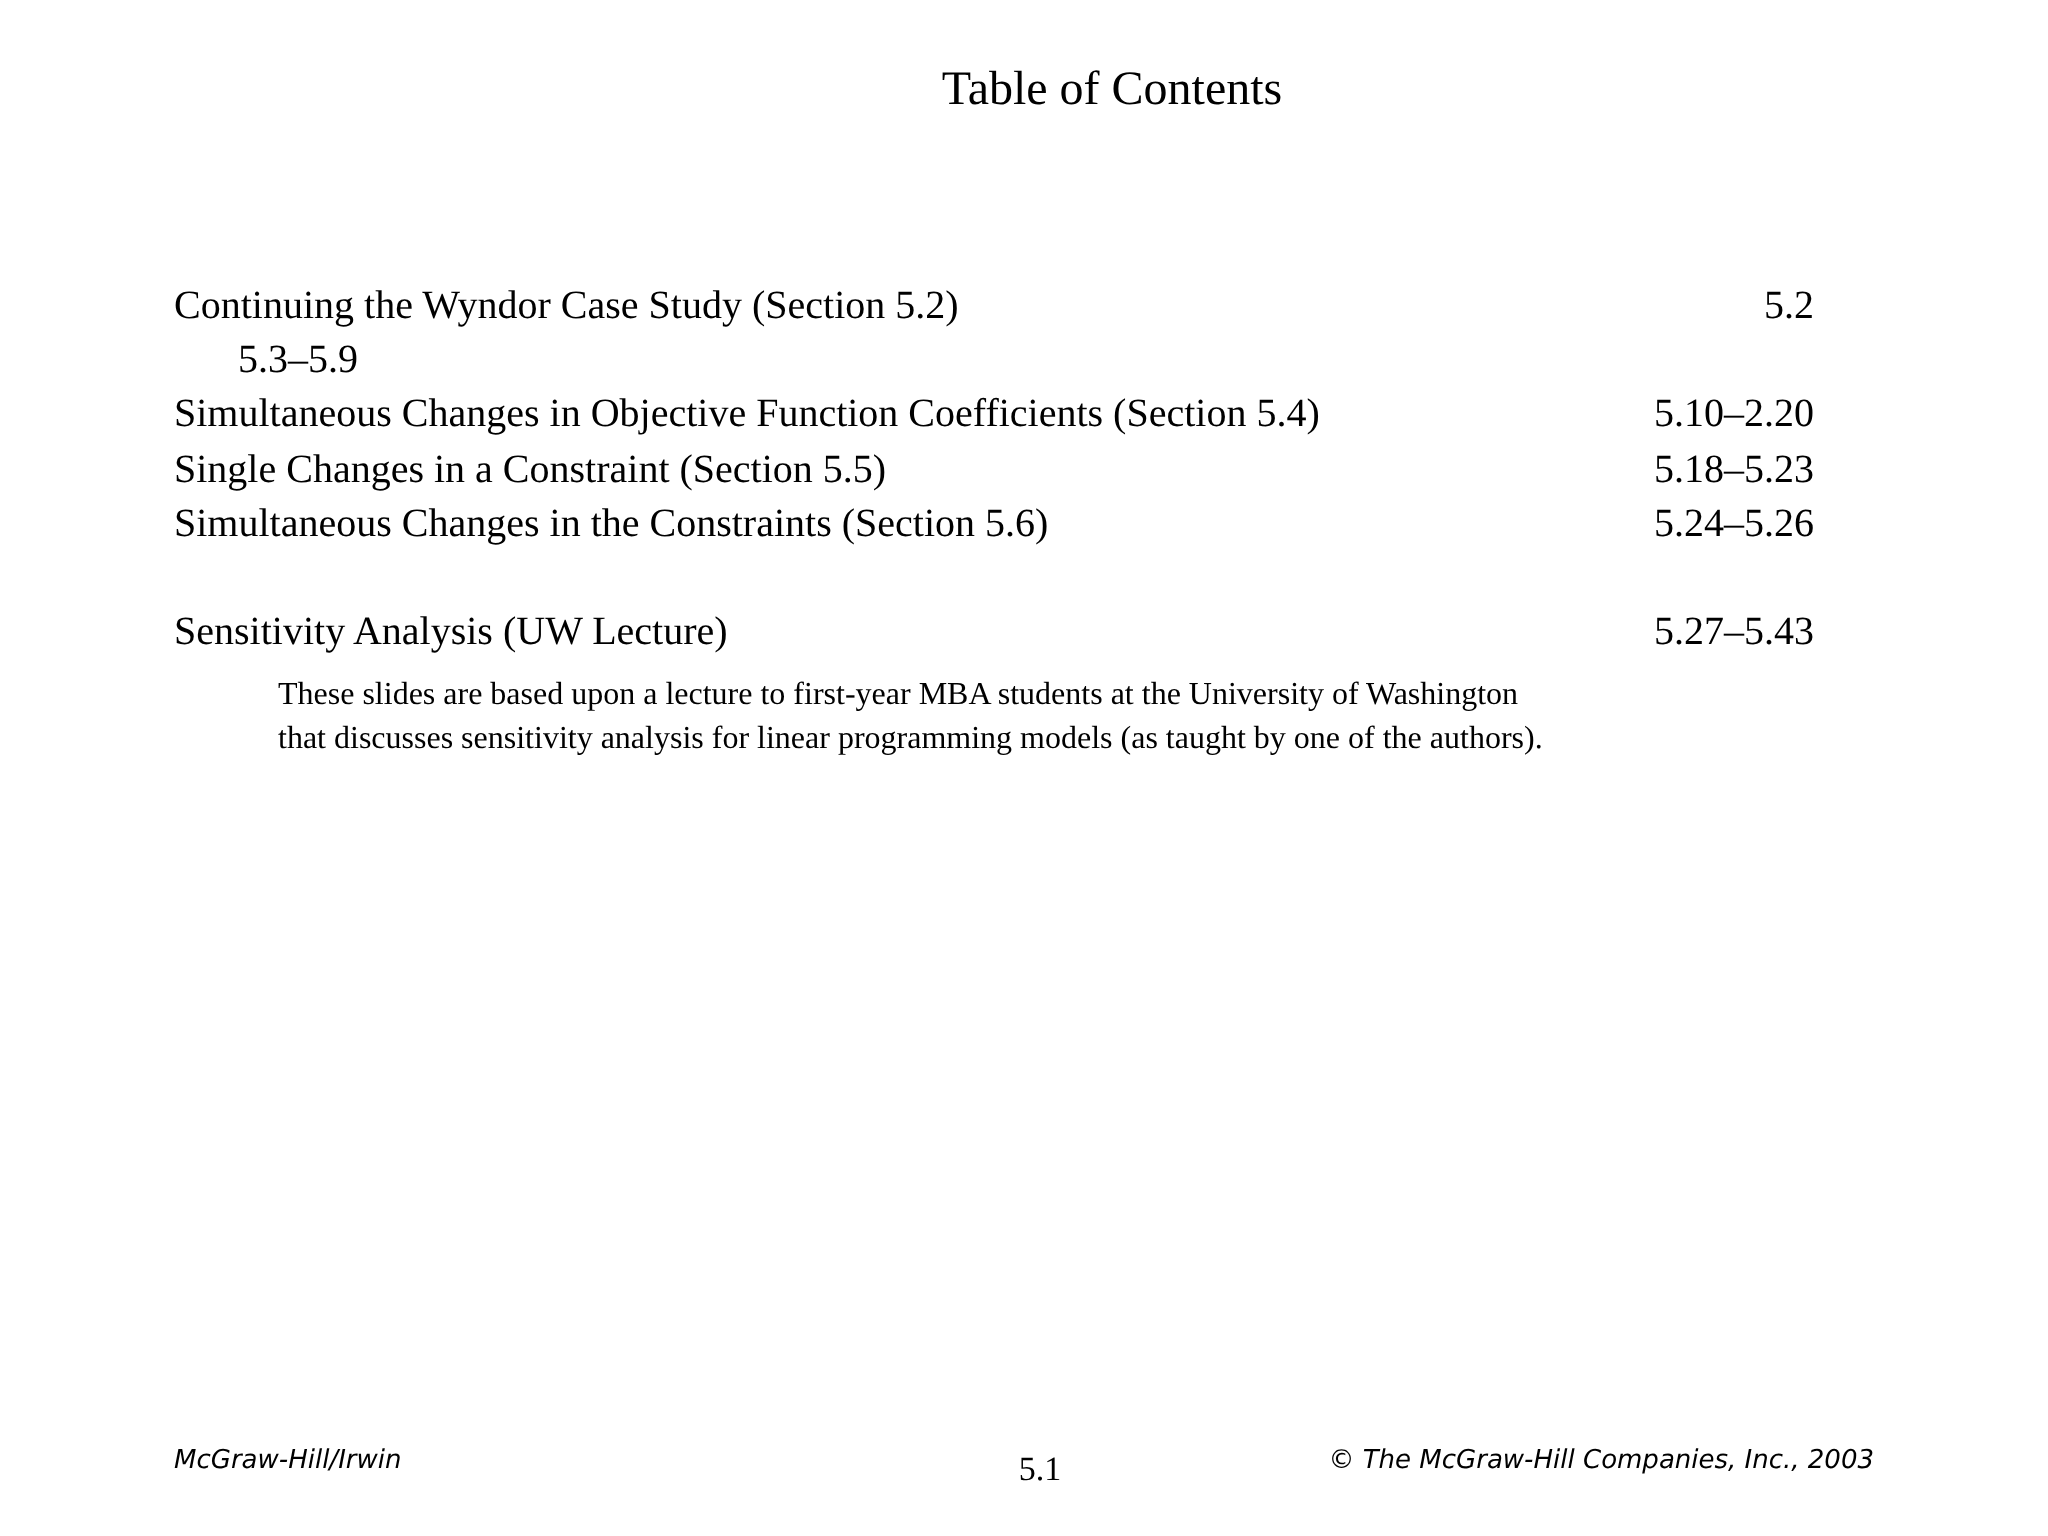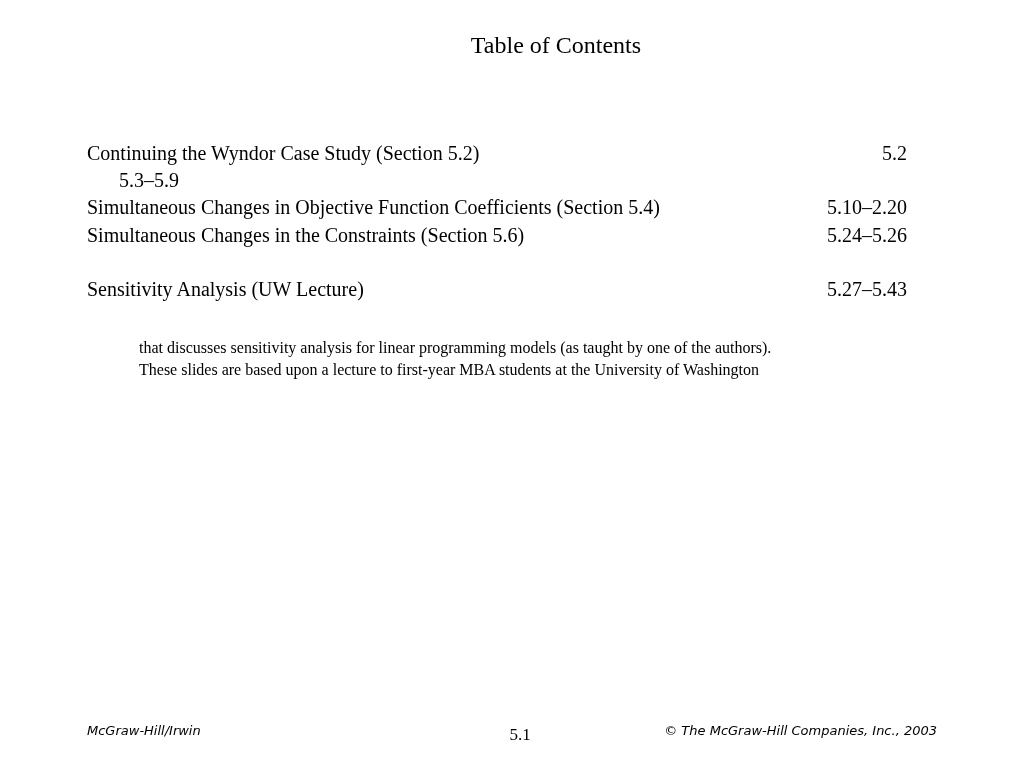--- a/index.html
+++ b/index.html
@@ -89,30 +89,34 @@
     <span class="pages">5.2</span>
   </div>
   <div class="toc-row">
     <span class="pages">5.3–5.9</span>
   </div>
   <div class="toc-row">
     <span class="label">Simultaneous Changes in Objective Function Coefficients (Section 5.4)</span>
     <span class="pages">5.10–2.20</span>
   </div>
   <div class="toc-row">
+    <span class="label">Single Changes in a Constraint (Section 5.5)</span>
+    <span class="pages">5.18–5.23</span>
+  </div>
+  <div class="toc-row">
     <span class="label">Simultaneous Changes in the Constraints (Section 5.6)</span>
     <span class="pages">5.24–5.26</span>
   </div>
   <div class="toc-gap"></div>
   <div class="toc-row">
     <span class="label">Sensitivity Analysis (UW Lecture)</span>
     <span class="pages">5.27–5.43</span>
   </div>
 </div>
 
 <div class="note">
+  <span>These slides  are based upon a  lecture to first-year MBA students at the University of Washington</span>
   <span>that discusses sensitivity analysis for linear programming models (as taught by one of the authors).</span>
-  <span>These slides  are based upon a  lecture to first-year MBA students at the University of Washington</span>
 </div>
 
 <div class="footer-left">McGraw-Hill/Irwin</div>
 <div class="footer-center">5.1</div>
 <div class="footer-right">© The McGraw-Hill Companies, Inc., 2003</div>
 
 </body></html>

